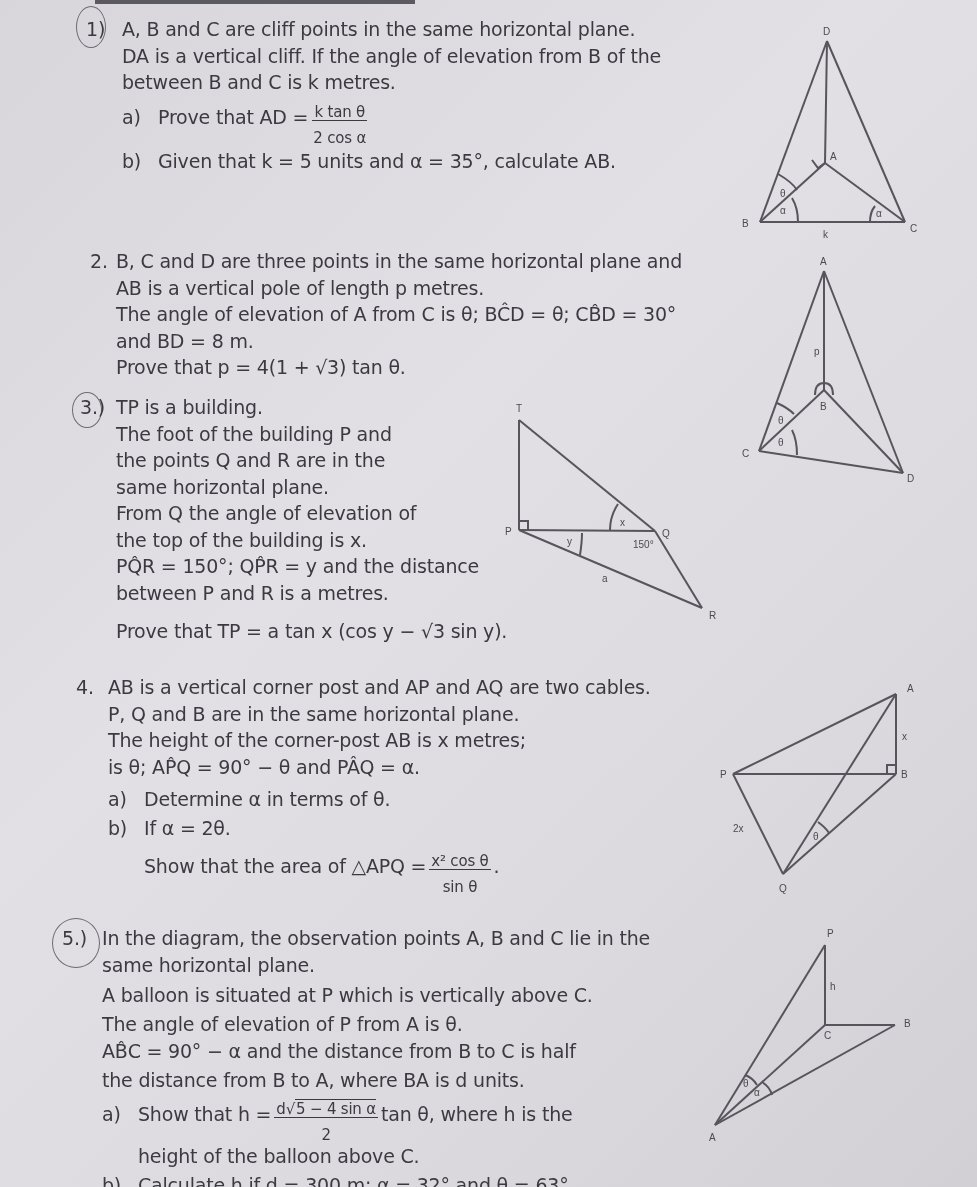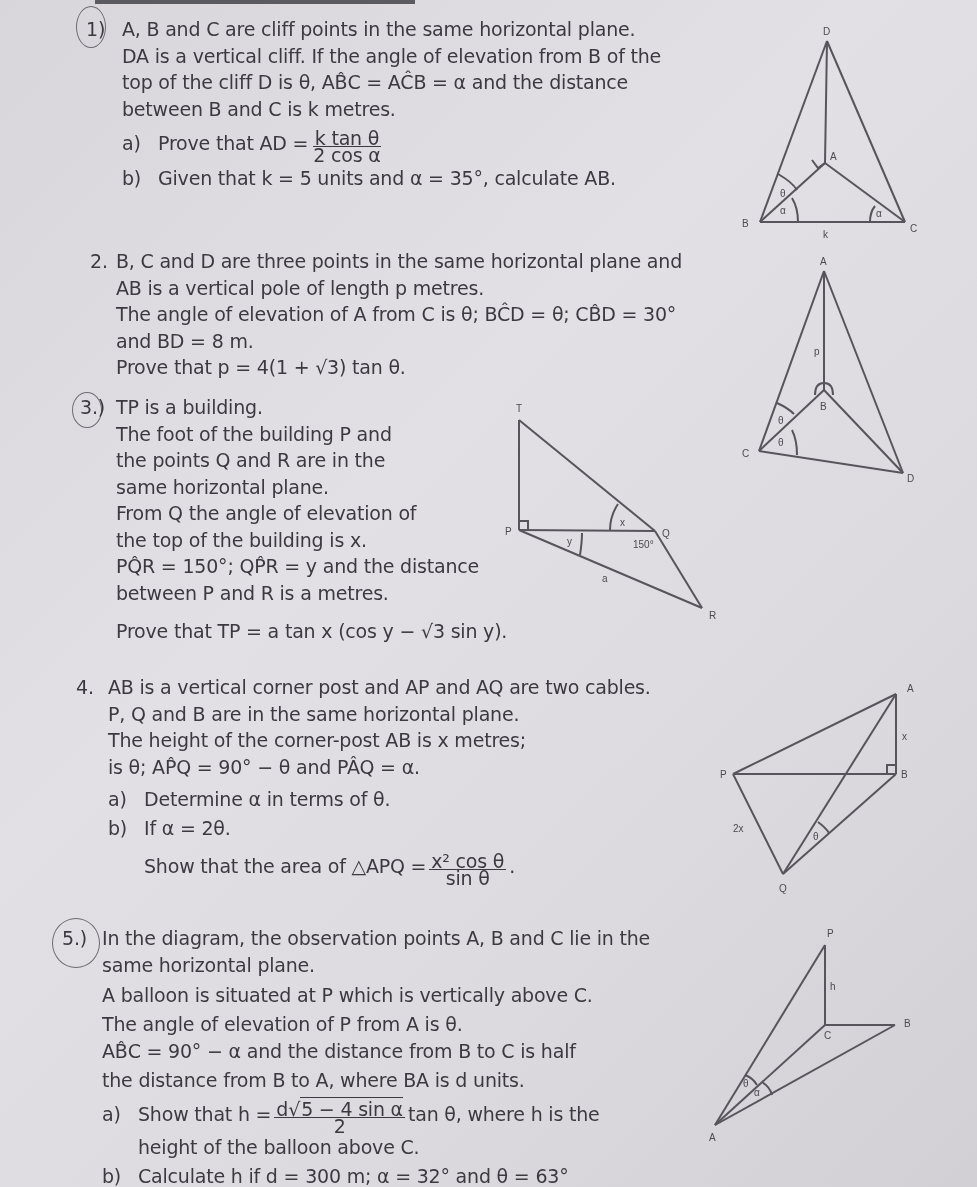--- a/index.html
+++ b/index.html
@@ -8,41 +8,40 @@
     background: linear-gradient(135deg, #d8d6db 0%, #e2e0e5 40%, #dcdade 70%, #d2d0d5 100%);
     font-family: "DejaVu Sans", sans-serif;
     color: #3a3a40;
   }
   .topbar { position: absolute; left: 95px; top: 0; width: 320px; height: 4px; background: #5a5a60; }
   .q { position: absolute; font-size: 19px; line-height: 26.5px; letter-spacing: -0.2px; }
   .q .num { position: absolute; font-weight: normal; }
   .line { white-space: nowrap; }
   .sub { display: flex; white-space: nowrap; }
   .sub .lbl { display: inline-block; width: 36px; }
-  .frac { display: inline-flex; flex-direction: column; align-items: center; vertical-align: middle; font-size: 19px; line-height: 16px; margin: 0 3px; }
+  .frac { display: inline-flex; flex-direction: column; align-items: center; vertical-align: middle; font-size: 15px; line-height: 16px; margin: 0 3px; gap: 9px; }
   .frac .n { border-bottom: 1.5px solid #3a3a40; padding: 0 2px; }
   .frac .d { padding: 0 2px; }
   .circ { position: absolute; border: 1.5px solid #6b6b72; border-radius: 50%; }
   svg.dg { position: absolute; overflow: visible; }
   svg.dg line, svg.dg polyline, svg.dg path { stroke: #55555b; stroke-width: 2; fill: none; }
   svg.dg text { font-family: "Liberation Sans", sans-serif; font-size: 10px; fill: #4a4a50; }
   .sqrt { border-top: 1.5px solid #3a3a40; padding-left: 1px; }
 </style>
 </head>
 <body>
 
 <div class="topbar"></div>
 
 <div class="circ" style="left:76px;top:6px;width:28px;height:40px;"></div>
 <div class="q" style="left:90px;top:16px;">
   <span class="num" style="left:-4px;top:0;">1)</span>
   <div style="margin-left:32px;">
     <div class="line">A, B and C are cliff points in the same horizontal plane.</div>
     <div class="line">DA is a vertical cliff. If the angle of elevation from B of the</div>
-    <div class="line">top of the cliff D is θ, AB̂C = AĈB = α and the distance</div>
     <div class="line">between B and C is k metres.</div>
     <div class="sub" style="margin-top:8px;">
       <span class="lbl">a)</span>
       <span>Prove that AD =</span>
       <span class="frac">
           <span class="n">k tan θ</span>
           <span class="d">2 cos α</span>
         </span>
     </div>
     <div class="sub" style="margin-top:2px;">

